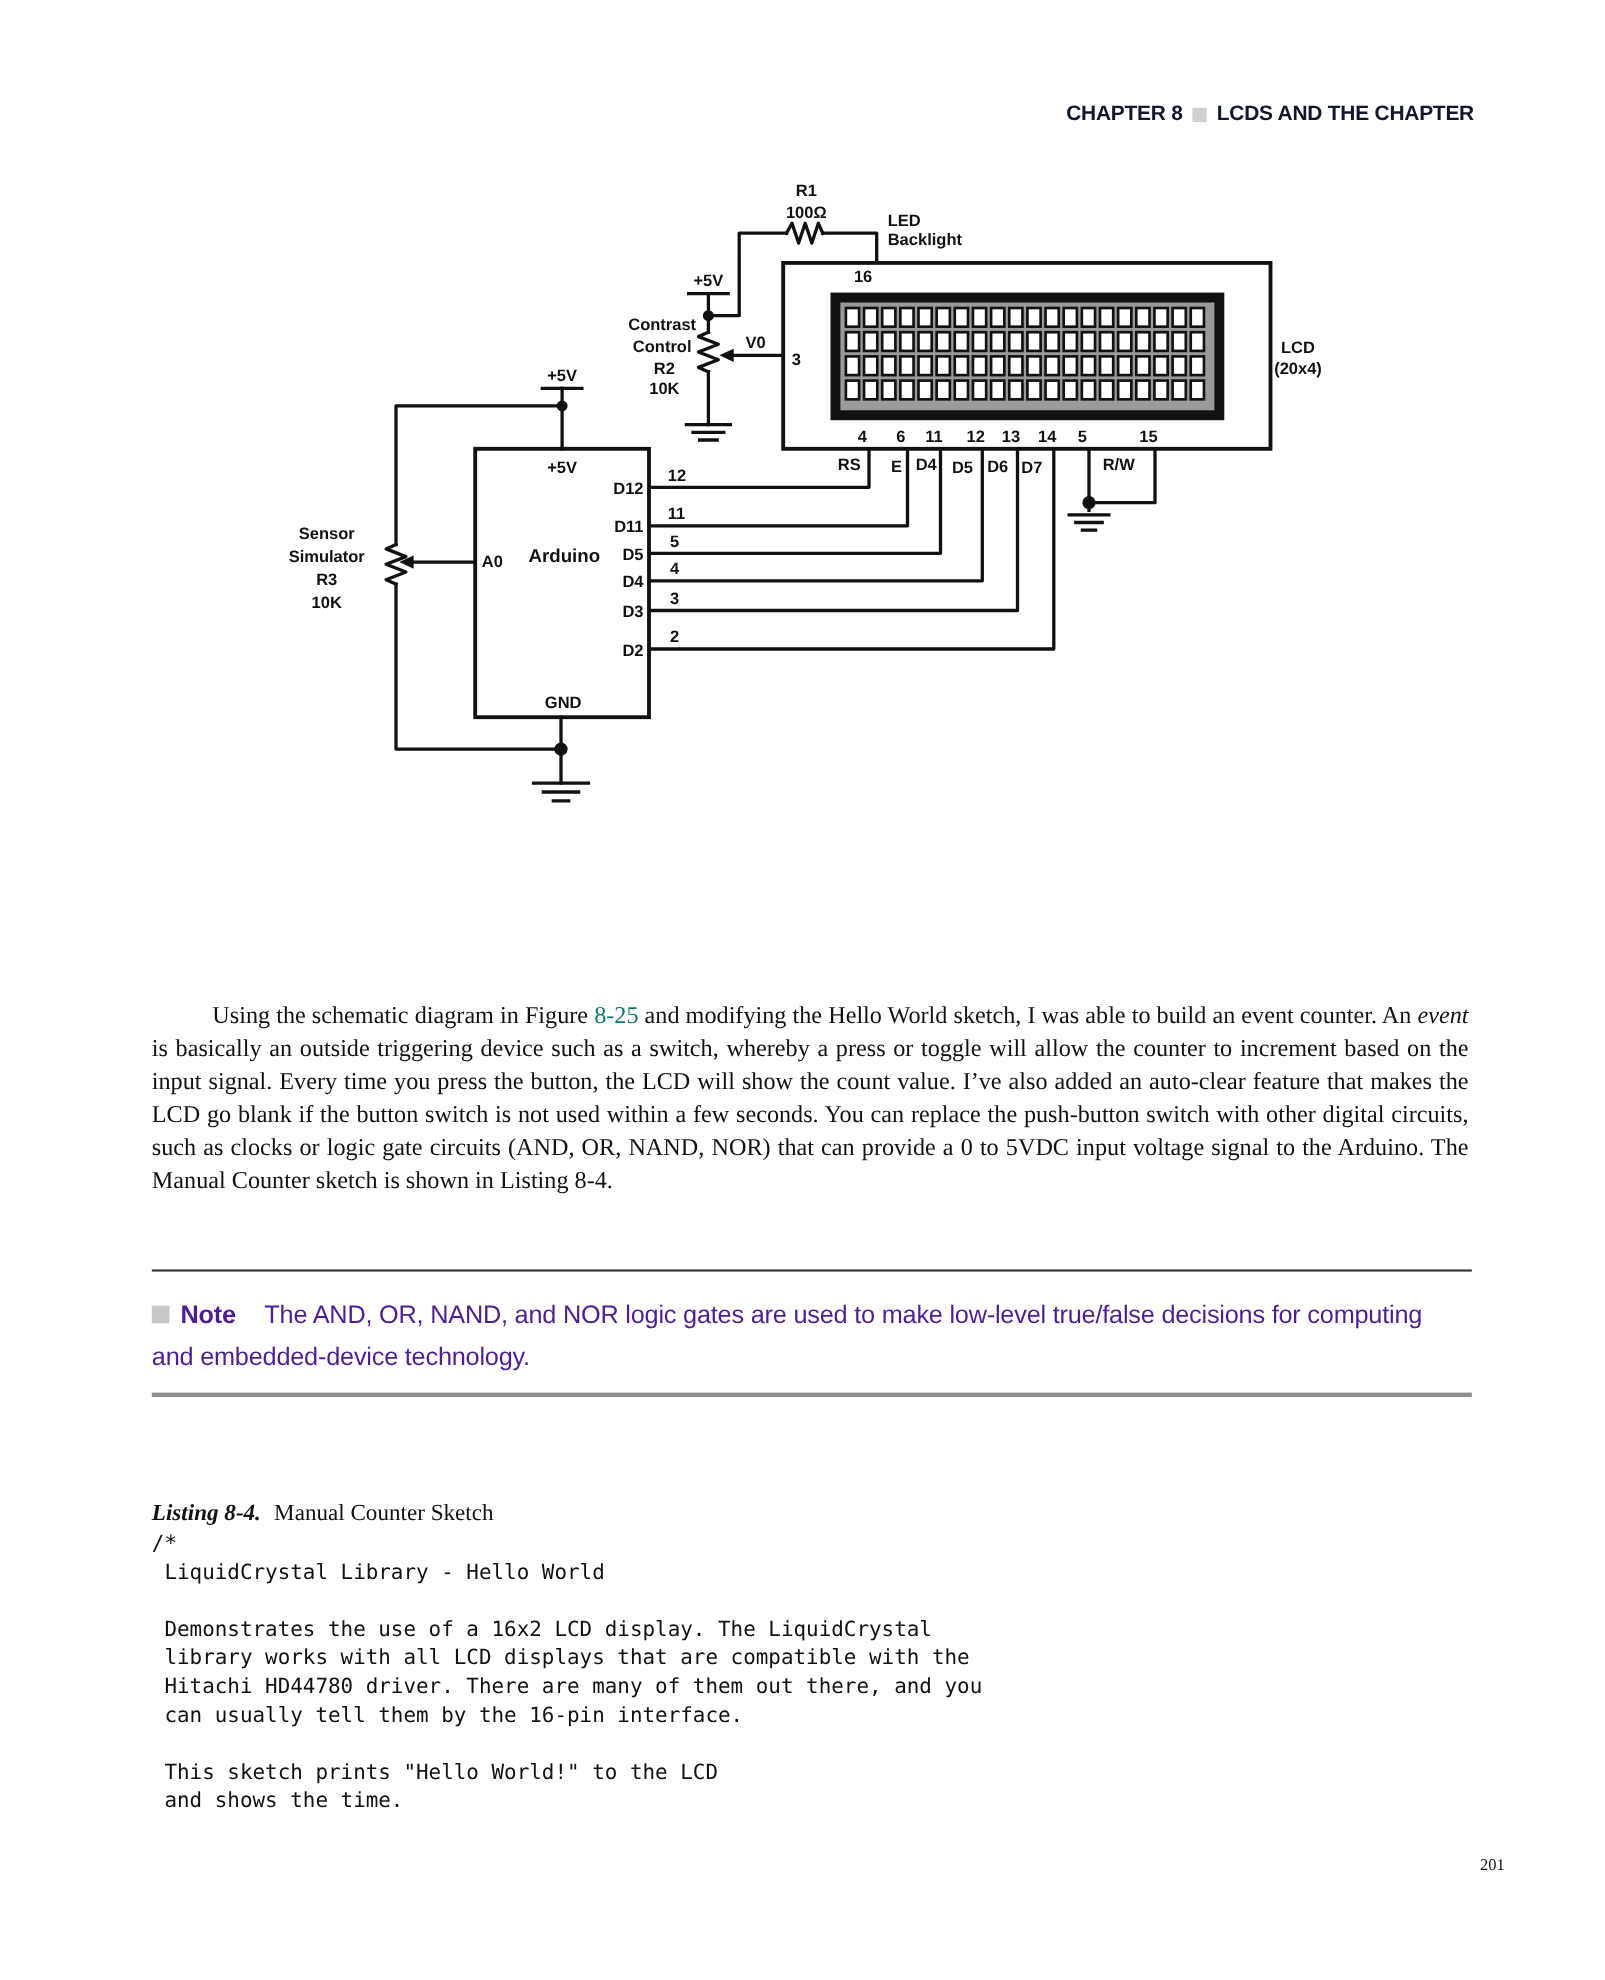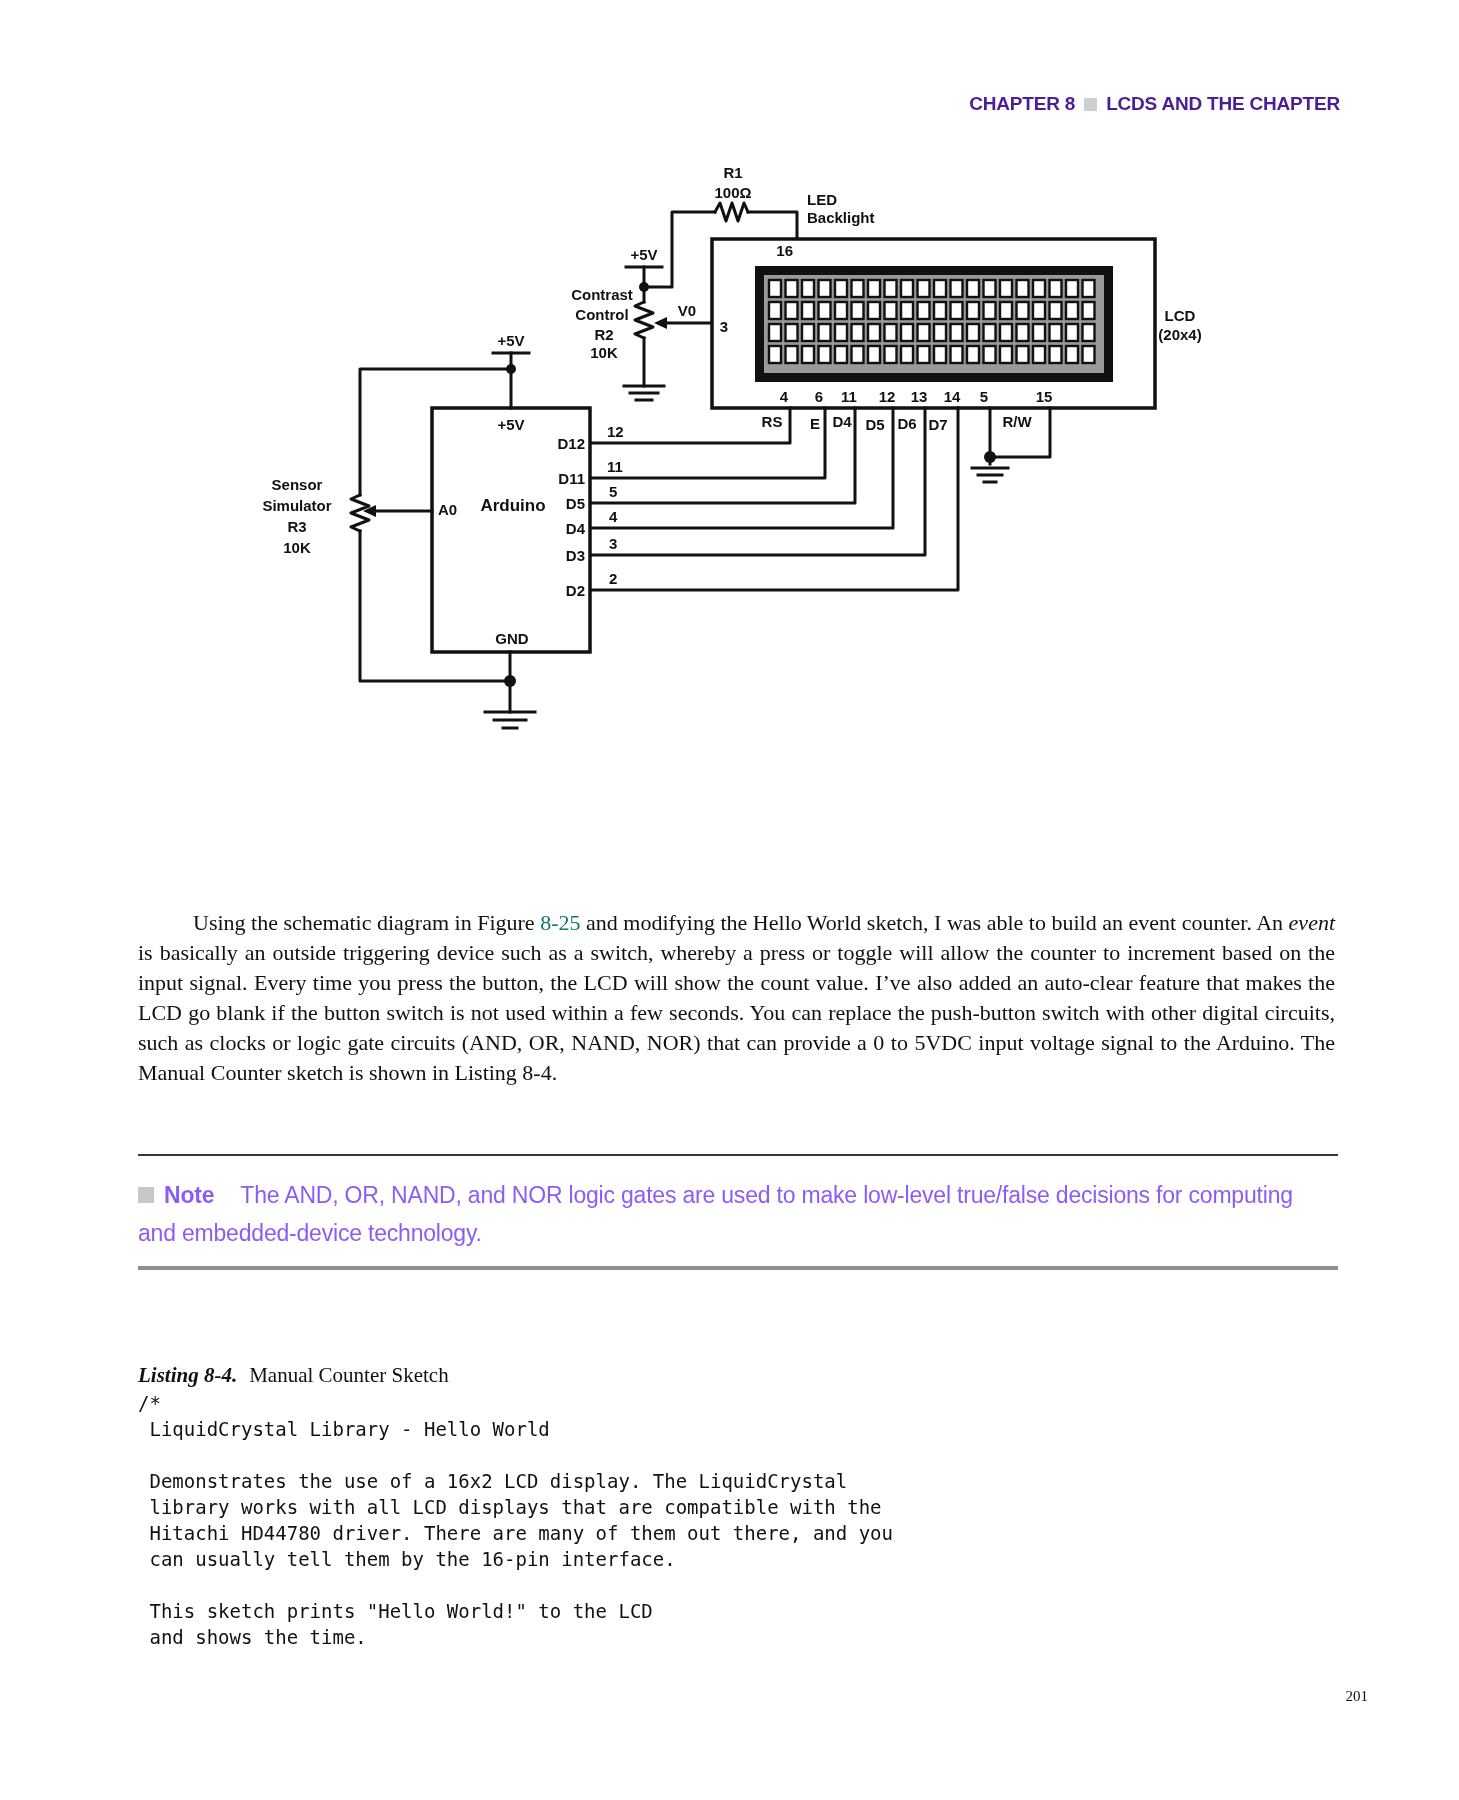--- a/index.html
+++ b/index.html
@@ -1,42 +1,42 @@
 <!DOCTYPE html>
 <html><head>
 <meta charset="utf-8">
 <style>
   html,body{margin:0;padding:0;background:#e8e8e8;}
   .page{position:relative;width:1459px;height:1800px;background:#ffffff;overflow:hidden;
         font-family:"Liberation Serif", serif;color:#111;}
   
   .hdr{position:absolute;top:93px;right:119px;display:flex;align-items:center;gap:9px;
        font-family:"Liberation Sans", sans-serif;font-weight:bold;font-size:19px;
-       letter-spacing:-0.2px;color:#4c1d95;}
+       letter-spacing:-0.2px;color:#0f172a;}
   .hdr .sq{width:13px;height:13px;background:#cfcfcf;display:inline-block;}
   
   .schem{position:absolute;left:255px;top:130px;width:960px;height:615px;}
   .schem text{font-family:"Liberation Sans", sans-serif;font-weight:bold;fill:#111;}
   .t15{font-size:15px;} .t17{font-size:17px;}
   .wire{stroke:#111;stroke-width:3;fill:none;stroke-linejoin:round;stroke-linecap:square;}
   .boxline{stroke:#111;stroke-width:3.5;fill:#ffffff;}
   
   .caption{position:absolute;left:138px;top:760px;width:1200px;font-style:italic;font-size:21px;line-height:27px;}
   .caption b{font-weight:bold;}
   
   .para{position:absolute;left:138px;top:886px;width:1197px;font-size:22px;line-height:30px;
         text-align:justify;text-indent:55px;}
   .para .xref{color:#0f766e;text-decoration:none;cursor:pointer;}
   .para .it{font-style:italic;}
   
   .rule-dark{position:absolute;left:138px;top:1154px;width:1200px;height:2px;background:#383838;}
   .rule-gray{position:absolute;left:138px;top:1266px;width:1200px;height:4px;background:#8f8f8f;}
   .note{position:absolute;left:138px;top:1176px;width:1185px;
         font-family:"Liberation Sans", sans-serif;font-size:23px;line-height:38px;
-        letter-spacing:-0.2px;color:#8b5cf6;}
+        letter-spacing:-0.2px;color:#4c1d95;}
   .note .sq{display:inline-block;width:16px;height:16px;background:#c8c8c8;margin-right:10px;}
   .note .lbl{font-weight:bold;margin-right:26px;}
   
   .listing{position:absolute;left:138px;top:1342px;font-size:21px;}
   .listing .lbl{font-weight:bold;font-style:italic;margin-right:12px;}
   
   .code{position:absolute;left:138px;top:1390px;margin:0;
         font-family:"DejaVu Sans Mono", monospace;font-size:19px;line-height:26px;
         white-space:pre;color:#111;}
   

